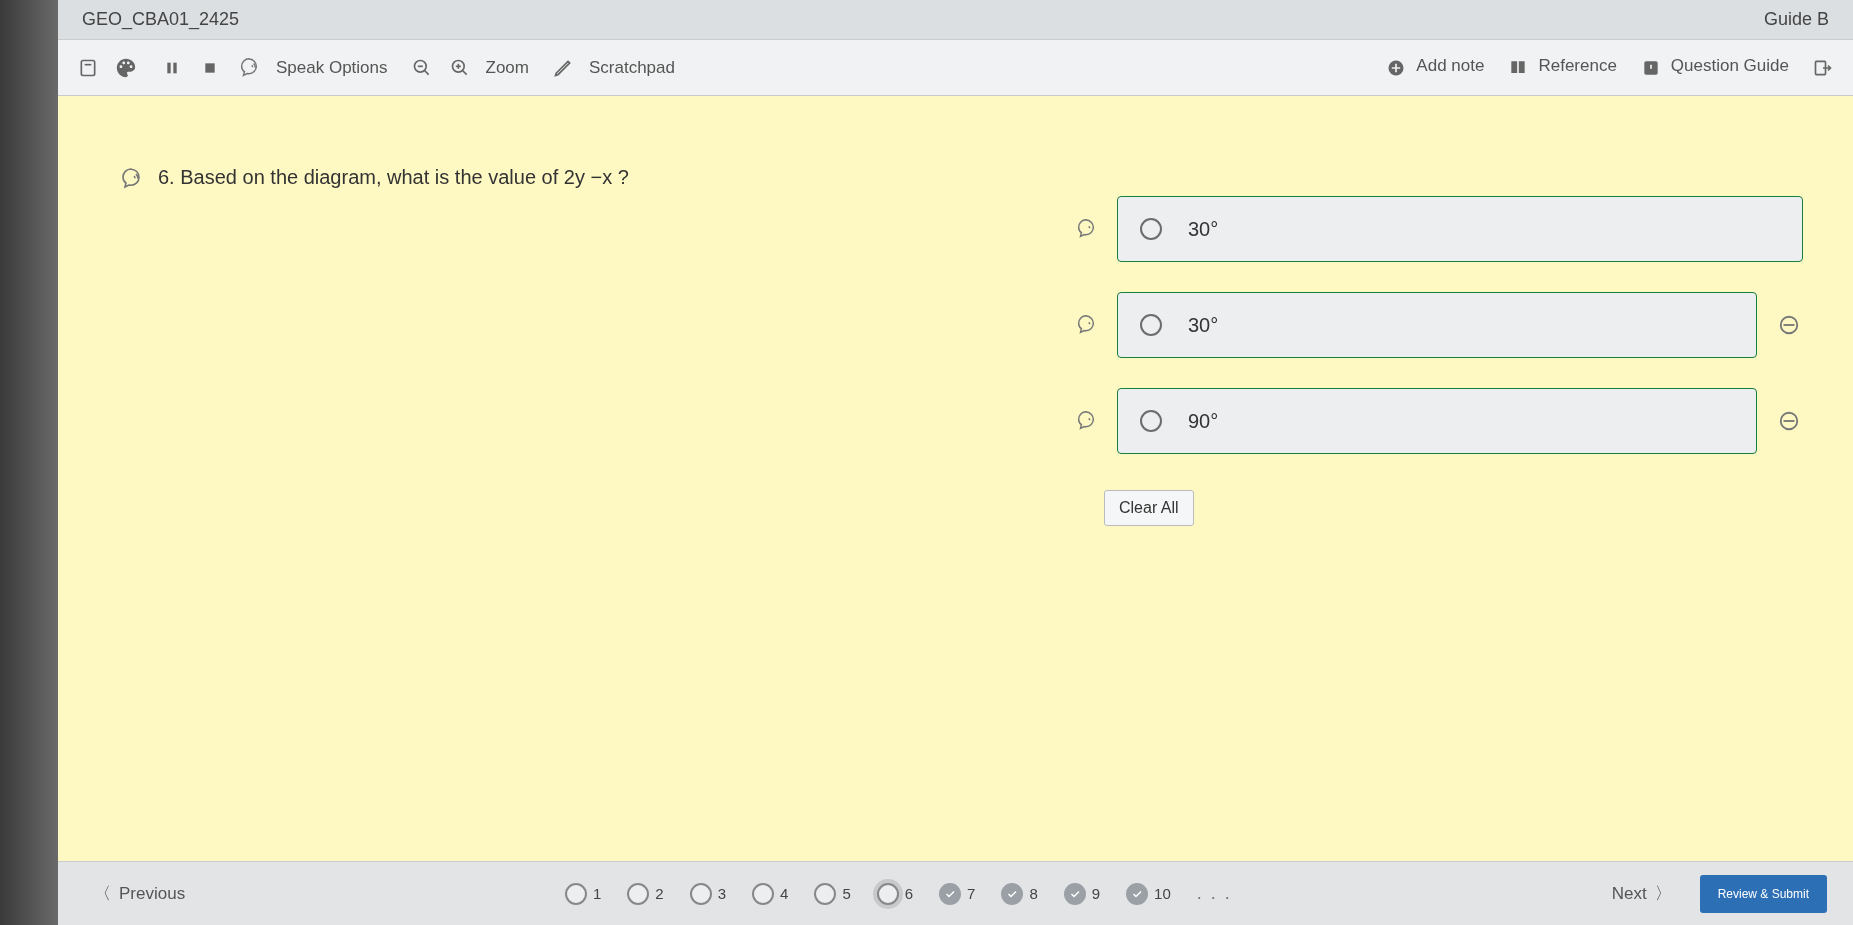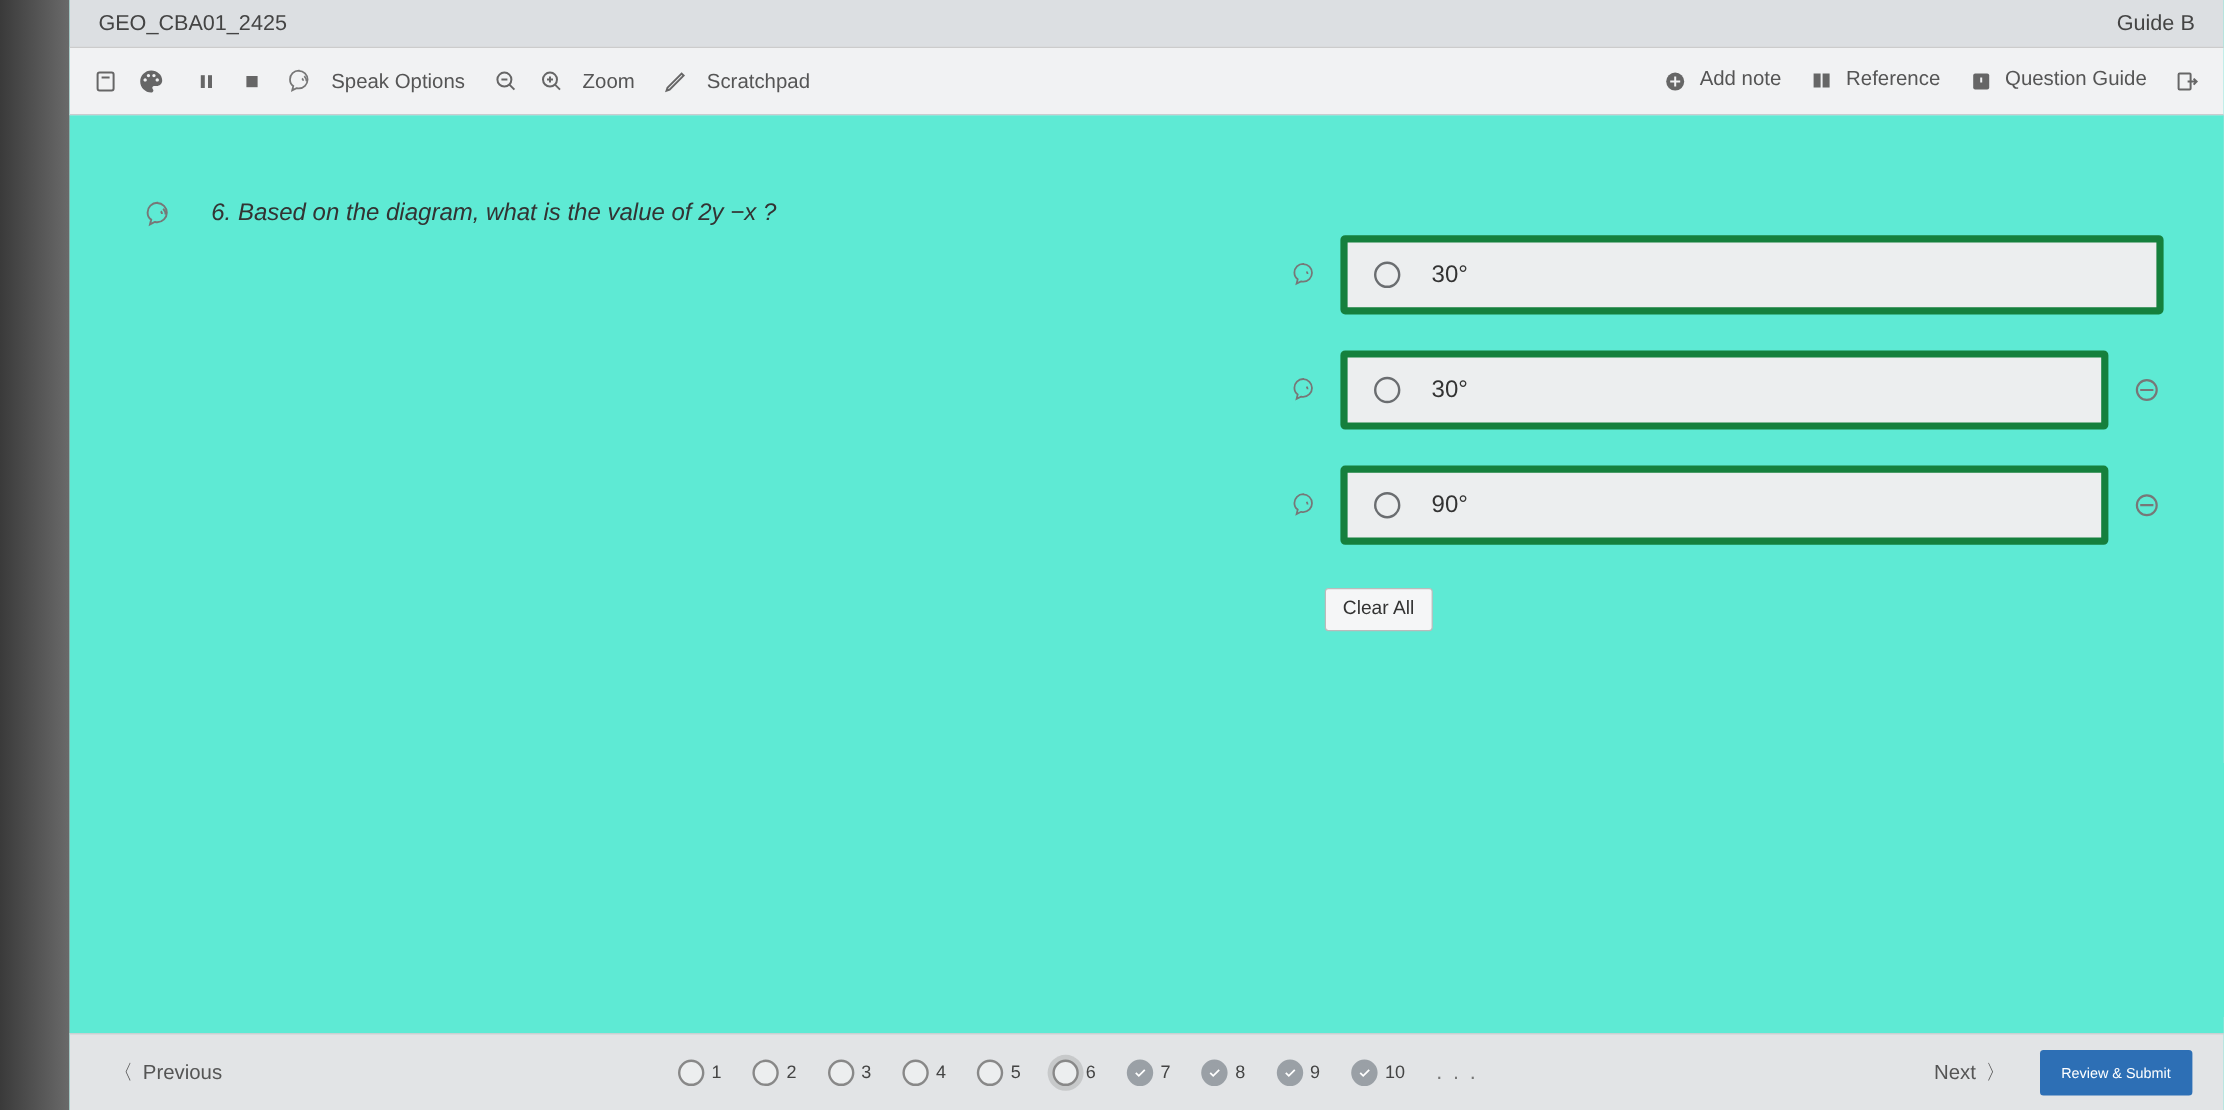--- a/index.html
+++ b/index.html
@@ -13,21 +13,21 @@
 }
 .left-edge {
   position: absolute;
   left: 0; top: 0; bottom: 0;
   width: 58px;
   background: linear-gradient(to right, #3a3a3a, #6a6a6a);
 }
 .app {
   position: absolute;
   left: 58px; right: 0; top: 0; bottom: 0;
-  background: #5eead4;
+  background: #fef9c3;
   display: flex;
   flex-direction: column;
 }
 .title-bar {
   height: 40px;
   background: #dcdfe2;
   display: flex;
   align-items: center;
   justify-content: space-between;
   padding: 0 24px 0 24px;
@@ -54,23 +54,22 @@
   flex: 1;
   display: flex;
   padding: 70px 40px 20px 40px;
   gap: 40px;
   position: relative;
 }
 .question-pane {
   flex: 1;
   display: flex;
   align-items: flex-start;
-  gap: 32px;
+  gap: 14px;
   padding-left: 20px;
-  font-style: italic;
 }
 .speak-icon {
   display: inline-flex;
   align-items: center;
   justify-content: center;
   width: 26px; height: 26px;
   color: #777;
   cursor: pointer;
 }
 .question-text {
@@ -86,21 +85,21 @@
   margin-top: 30px;
 }
 .answer-row {
   display: flex;
   align-items: center;
   gap: 18px;
 }
 .answer-box {
   flex: 1;
   background: #eceeef;
-  border: 6px solid #15803d;
+  border: 1px solid #15803d;
   border-radius: 4px;
   height: 66px;
   display: flex;
   align-items: center;
   padding: 0 22px;
   gap: 26px;
   cursor: pointer;
 }
 .radio-circle {
   width: 22px; height: 22px;

